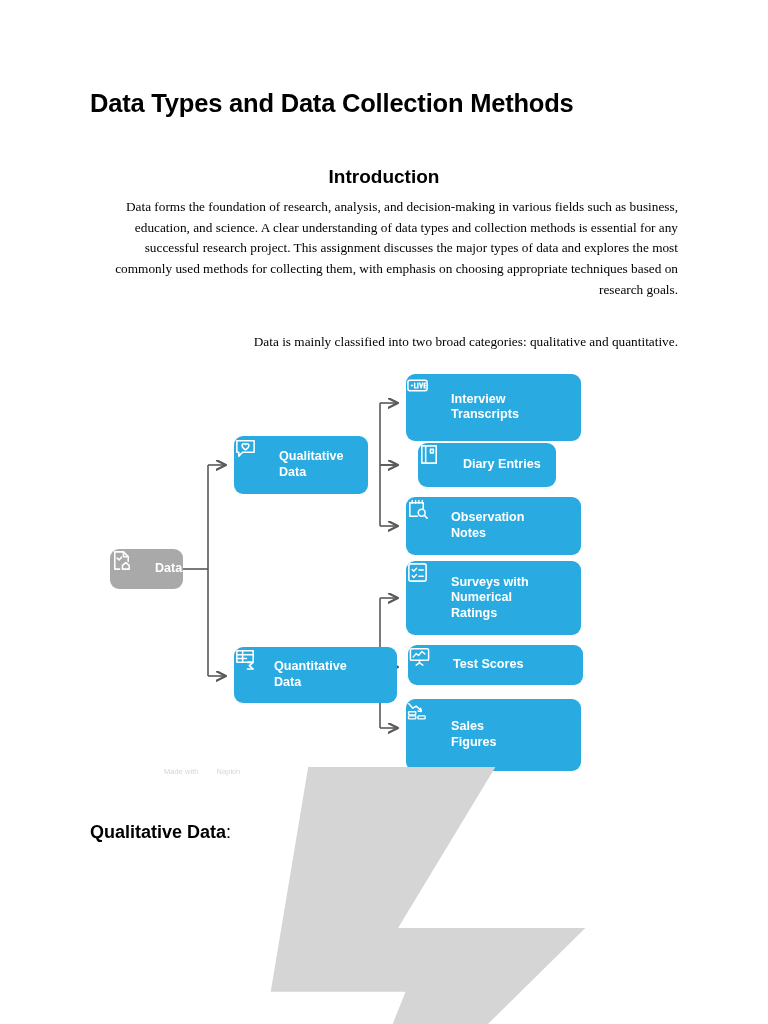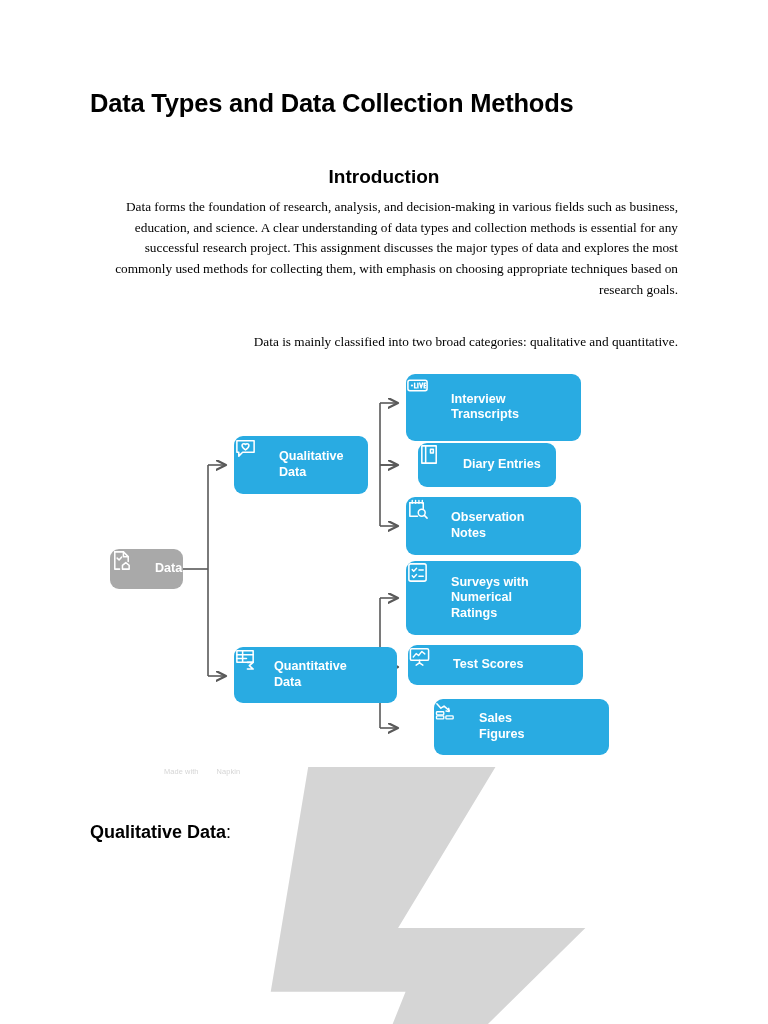--- a/index.html
+++ b/index.html
@@ -117,21 +117,21 @@
 
   
   #node-root       { left: 22px;  top: 185px; width: 73px;  height: 40px; }
   #node-qual       { left: 146px; top: 72px;  width: 134px; height: 58px; }
   #node-quant      { left: 146px; top: 283px; width: 163px; height: 56px; padding-left: 8px; }
   #node-interview  { left: 318px; top: 10px;  width: 175px; height: 67px; }
   #node-diary      { left: 330px; top: 79px;  width: 138px; height: 44px; }
   #node-observe    { left: 318px; top: 133px; width: 175px; height: 58px; }
   #node-surveys    { left: 318px; top: 197px; width: 175px; height: 74px; }
   #node-testscore  { left: 320px; top: 281px; width: 175px; height: 40px; }
-  #node-sales      { left: 318px; top: 335px; width: 175px; height: 56px; margin-left: 28px; }
+  #node-sales      { left: 318px; top: 335px; width: 175px; height: 72px; }
 
   .napkin-watermark {
     position: absolute;
     left: 76px;
     top: 403px;
     display: flex;
     align-items: center;
     gap: 9px;
     font-size: 7.4px;
     color: #D5D5D5;

